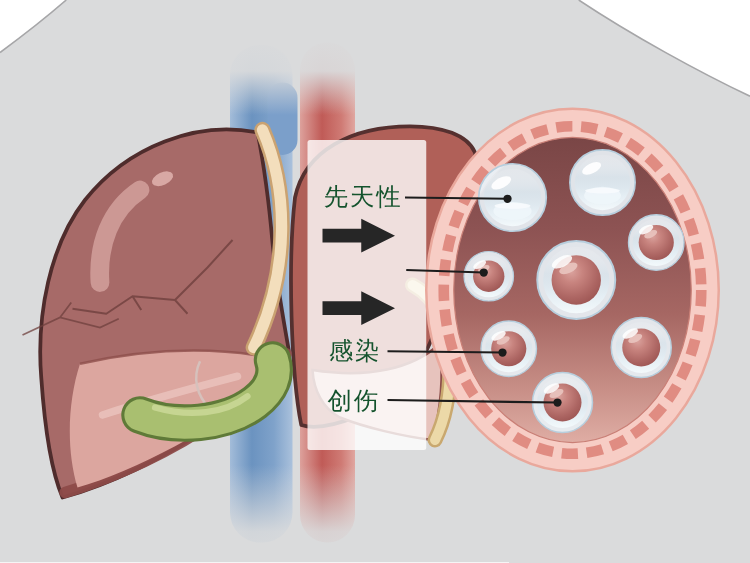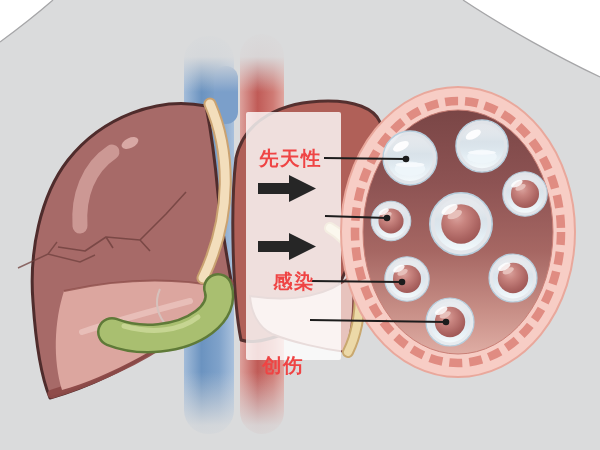--- a/index.html
+++ b/index.html
@@ -1,19 +1,19 @@
 <!DOCTYPE html>
 <html><head>
 <meta charset="utf-8">
 <style>
   html,body{margin:0;padding:0;background:#ffffff;}
   #stage{position:relative;width:600px;height:450px;overflow:hidden;background:#ffffff;
          font-family:"Liberation Sans","DejaVu Sans",sans-serif;}
   #art{position:absolute;left:0;top:0;}
-  .cause-label{position:absolute;font-size:19.5px;font-weight:700;color:#ef4444;
+  .cause-label{position:absolute;font-size:19.5px;font-weight:400;color:#14532d;
                letter-spacing:1.5px;line-height:24px;white-space:nowrap;}
 </style>
 </head>
 <body>
 
 <div id="stage">
 
 <svg id="art" width="600" height="450" viewBox="0 0 600 450">
   <defs>
     <linearGradient id="gVein" x1="0" y1="0" x2="1" y2="0">
@@ -156,16 +156,16 @@
     <circle cx="402" cy="282" r="3.3" stroke="none"></circle>
     <line x1="310" y1="320" x2="446" y2="322"></line>
     <circle cx="446" cy="322" r="3.3" stroke="none"></circle>
   </g>
 
   <path d="M 258,183 L 289,183 L 289,175 L 316,188.5 L 289,202 L 289,194 L 258,194 Z" fill="#262626"></path>
   <path d="M 258,241 L 289,241 L 289,233 L 316,246.5 L 289,260 L 289,252 L 258,252 Z" fill="#262626"></path>
 </svg>
 
 <div class="cause-label" style="left:259px;top:146px;">先天性</div>
-<div class="cause-label" style="left:273px;top:269px;">感染</div>
-<div class="cause-label" style="left:262px;top:309px;margin-top:44px;">创伤</div>
+<div class="cause-label" style="left:263px;top:269px;">感染</div>
+<div class="cause-label" style="left:262px;top:309px;">创伤</div>
 
 </div>
 
 </body></html>

